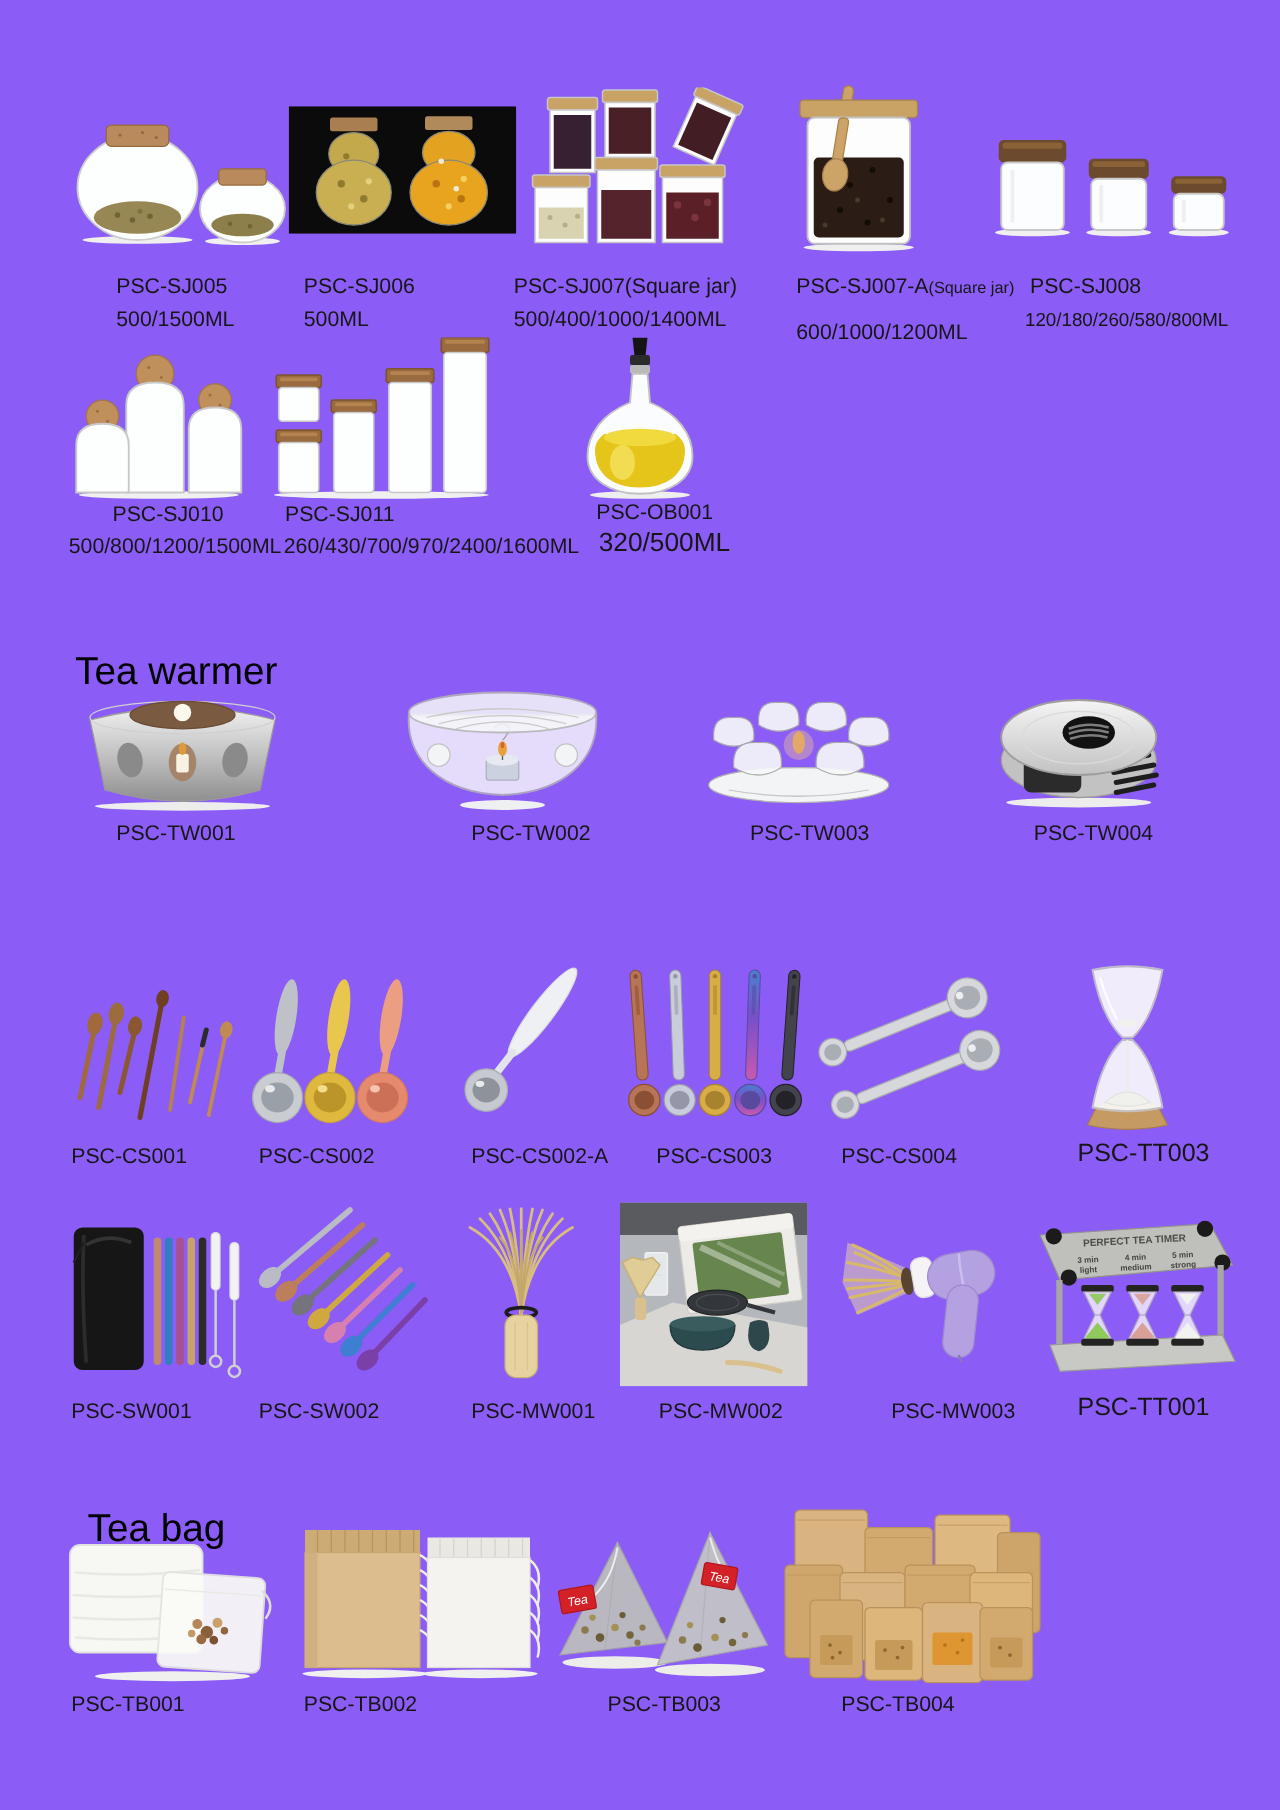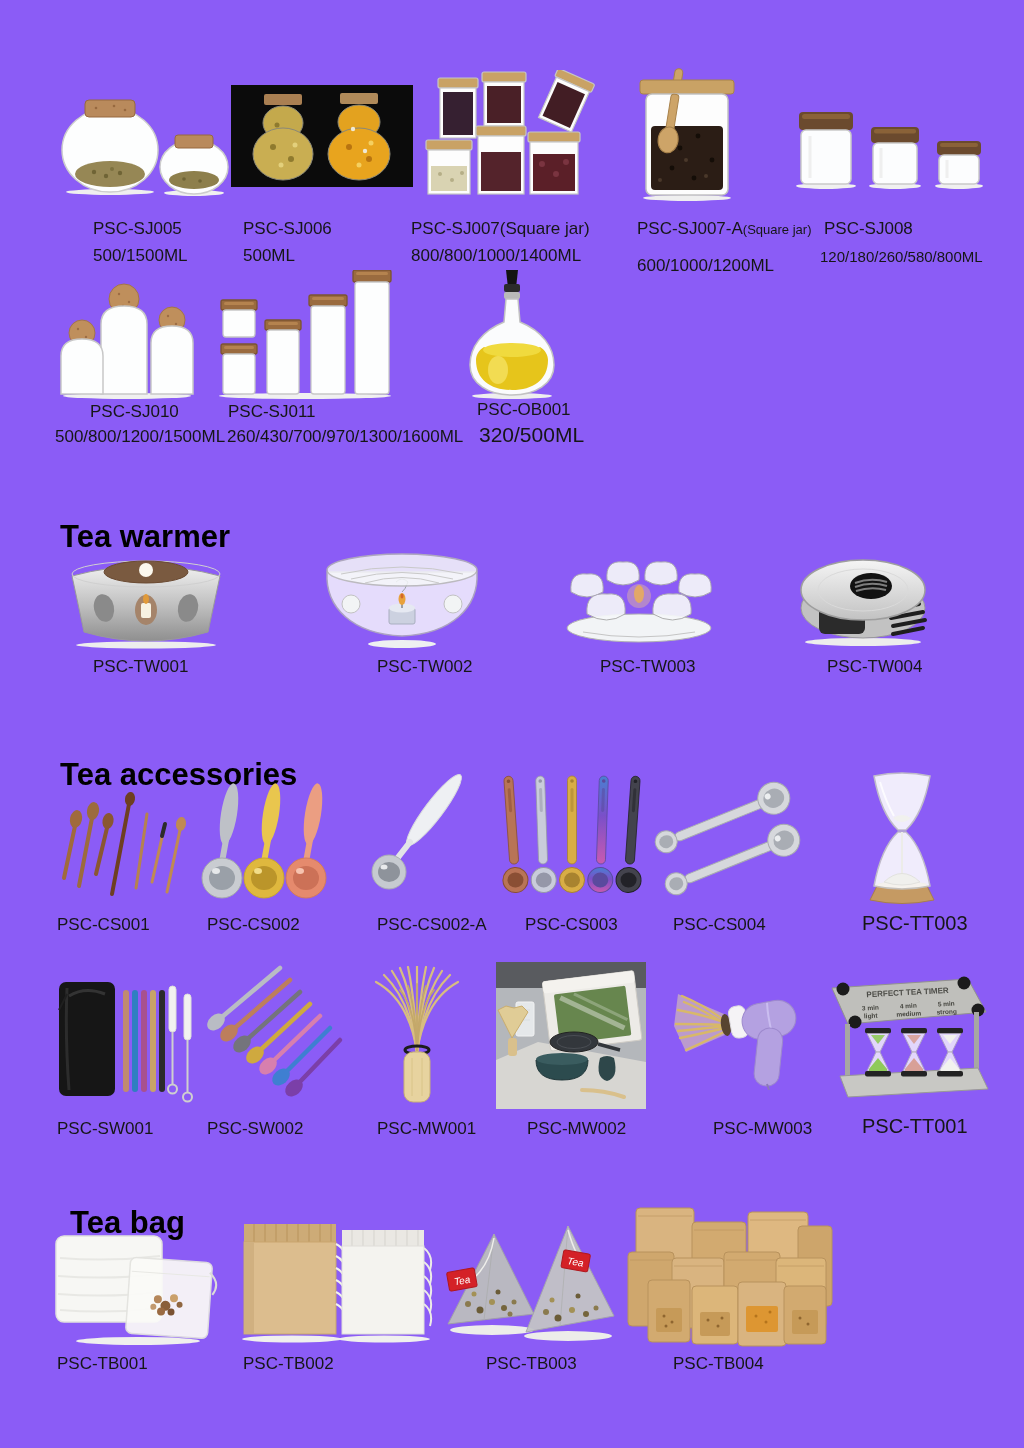--- a/index.html
+++ b/index.html
@@ -3,21 +3,21 @@
 <meta charset="utf-8">
 <style>
   html,body{margin:0;padding:0;background:#fff;}
   .page{position:relative;width:1024px;height:1448px;background:#8b5cf6;font-family:"Liberation Sans",sans-serif;overflow:hidden;padding-left:26px;}
   .img{position:absolute;}
   .code,.vol{position:absolute;font-size:17px;color:#161616;white-space:nowrap;line-height:1.15;}
   .code.lg{font-size:20px;}
   .vol.sm{font-size:15px;}
   .vol.lg{font-size:21px;}
   .note{font-size:13px;}
-  .heading{position:absolute;font-size:31px;font-weight:bold;color:#000;line-height:1.1;}
+  .heading{position:absolute;font-size:31px;font-weight:normal;color:#000;line-height:1.1;}
   svg text{font-family:"Liberation Sans",sans-serif;}
 </style>
 </head>
 <body>
 
 <div class="page">
 
   <div>
     <svg class="img" style="left:52px;top:88px" width="178" height="108" viewBox="0 0 178 108">
       <ellipse cx="58" cy="104" rx="44" ry="3" fill="#efefef"></ellipse>
@@ -92,21 +92,21 @@
         <rect x="113" y="84" width="42" height="37" fill="#5b1f28" stroke="none"></rect>
       </g>
       <circle cx="122" cy="94" r="3" fill="#7a3440"></circle>
         <circle cx="136" cy="104" r="3" fill="#7a3440"></circle>
         <circle cx="146" cy="92" r="3" fill="#7a3440"></circle>
       <circle cx="20" cy="104" r="2" fill="#b5ae87"></circle>
         <circle cx="32" cy="110" r="2" fill="#b5ae87"></circle>
         <circle cx="42" cy="103" r="2" fill="#b5ae87"></circle>
     </svg>
     <div class="code" style="left:411px;top:219px">PSC-SJ007(Square jar)</div>
-    <div class="vol" style="left:411px;top:246px">800/800/1000/1400ML</div>
+    <div class="vol" style="left:411px;top:246px">500/400/1000/1400ML</div>
   </div>
 
   <div>
     <svg class="img" style="left:628px;top:68px" width="118" height="135" viewBox="0 0 118 135">
       <ellipse cx="59" cy="130" rx="44" ry="3" fill="#efefef"></ellipse>
       <g transform="rotate(9 42 60)">
         <rect x="38" y="0" width="8" height="30" rx="4" fill="#cda468" stroke="#a8824b"></rect>
       </g>
       <rect x="12" y="12" width="94" height="14" rx="3" fill="#c9a265" stroke="#a8824b"></rect>
       <rect x="18" y="26" width="82" height="101" rx="6" fill="#fdfdfd" stroke="#c2c2c2" stroke-width="1.5"></rect>
@@ -187,21 +187,21 @@
         <rect x="140" y="0" width="38" height="12" rx="2" fill="#9a6b3f" stroke="#7c5430"></rect>
         <rect x="142" y="12" width="34" height="112" rx="3" fill="#fdfefe"></rect>
       </g>
       <rect x="11" y="32" width="30" height="3" rx="1.5" fill="#b5834f"></rect>
         <rect x="11" y="76" width="30" height="3" rx="1.5" fill="#b5834f"></rect>
       <rect x="55" y="52" width="30" height="3" rx="1.5" fill="#b5834f"></rect>
         <rect x="99" y="27" width="32" height="3" rx="1.5" fill="#b5834f"></rect>
       <rect x="143" y="2" width="32" height="3" rx="1.5" fill="#b5834f"></rect>
     </svg>
     <div class="code" style="left:228px;top:402px">PSC-SJ011</div>
-    <div class="vol" style="left:227px;top:427px">260/430/700/970/1300/1600ML</div>
+    <div class="vol" style="left:227px;top:427px">260/430/700/970/2400/1600ML</div>
   </div>
 
   <div>
     <svg class="img" style="left:460px;top:270px" width="104" height="130" viewBox="0 0 104 130">
       <ellipse cx="52" cy="126" rx="40" ry="3" fill="#eeeeee"></ellipse>
       <polygon points="46,0 58,0 56,18 48,18" fill="#141414"></polygon>
       <rect x="44" y="14" width="16" height="8" rx="2" fill="#2b2b2b"></rect>
       <rect x="44" y="22" width="16" height="7" rx="2" fill="#b9b9b9"></rect>
       <path d="M46,29 L44,52 C22,61 10,77 10,95 C10,114 29,125 52,125 C75,125 94,114 94,95 C94,77 82,61 60,52 L58,29 Z" fill="#fbfcfd" stroke="#c2c2c2" stroke-width="1.5"></path>
       <path d="M16,90 C16,110 31,120 52,120 C73,120 88,110 88,90 C88,85 85,80 80,77 C62,85 42,85 24,77 C19,80 16,85 16,90 Z" fill="#e6c51b"></path>
@@ -291,21 +291,20 @@
           <line x1="104" y1="84" x2="134" y2="78"></line>
       </g>
       <ellipse cx="74" cy="40" rx="62" ry="30" fill="url(#tw4g)" stroke="#9e9e9e" stroke-width="1.5"></ellipse>
       <ellipse cx="74" cy="40" rx="45" ry="21" fill="none" stroke="#dadada"></ellipse>
       <ellipse cx="82" cy="36" rx="21" ry="13" fill="#121212"></ellipse>
       <path d="M66,33 Q82,27 98,32 M66,37 Q82,31 98,36 M67,41 Q82,36 97,40" fill="none" stroke="#7d7d7d" stroke-width="2"></path>
     </svg>
     <div class="code" style="left:827px;top:657px">PSC-TW004</div>
   </div>
 
-  <h2 class="heading" style="left:60px;top:732px">Tea accessories</h2>
 
   <div>
     <svg class="img" style="left:48px;top:790px" width="146" height="115" viewBox="0 0 146 115">
       <g stroke-linecap="round">
         <line x1="16" y1="88" x2="27" y2="36" stroke="#a06a3c" stroke-width="4"></line>
         <ellipse cx="28" cy="29" rx="6" ry="9" fill="#a06a3c" transform="rotate(12 28 29)"></ellipse>
         <line x1="31" y1="96" x2="44" y2="28" stroke="#9c6b3e" stroke-width="4"></line>
         <ellipse cx="45" cy="21" rx="6" ry="9" fill="#9c6b3e" transform="rotate(10 45 21)"></ellipse>
         <line x1="48" y1="84" x2="59" y2="38" stroke="#8a5731" stroke-width="4"></line>
         <ellipse cx="60" cy="31" rx="5.5" ry="8" fill="#8a5731" transform="rotate(10 60 31)"></ellipse>

